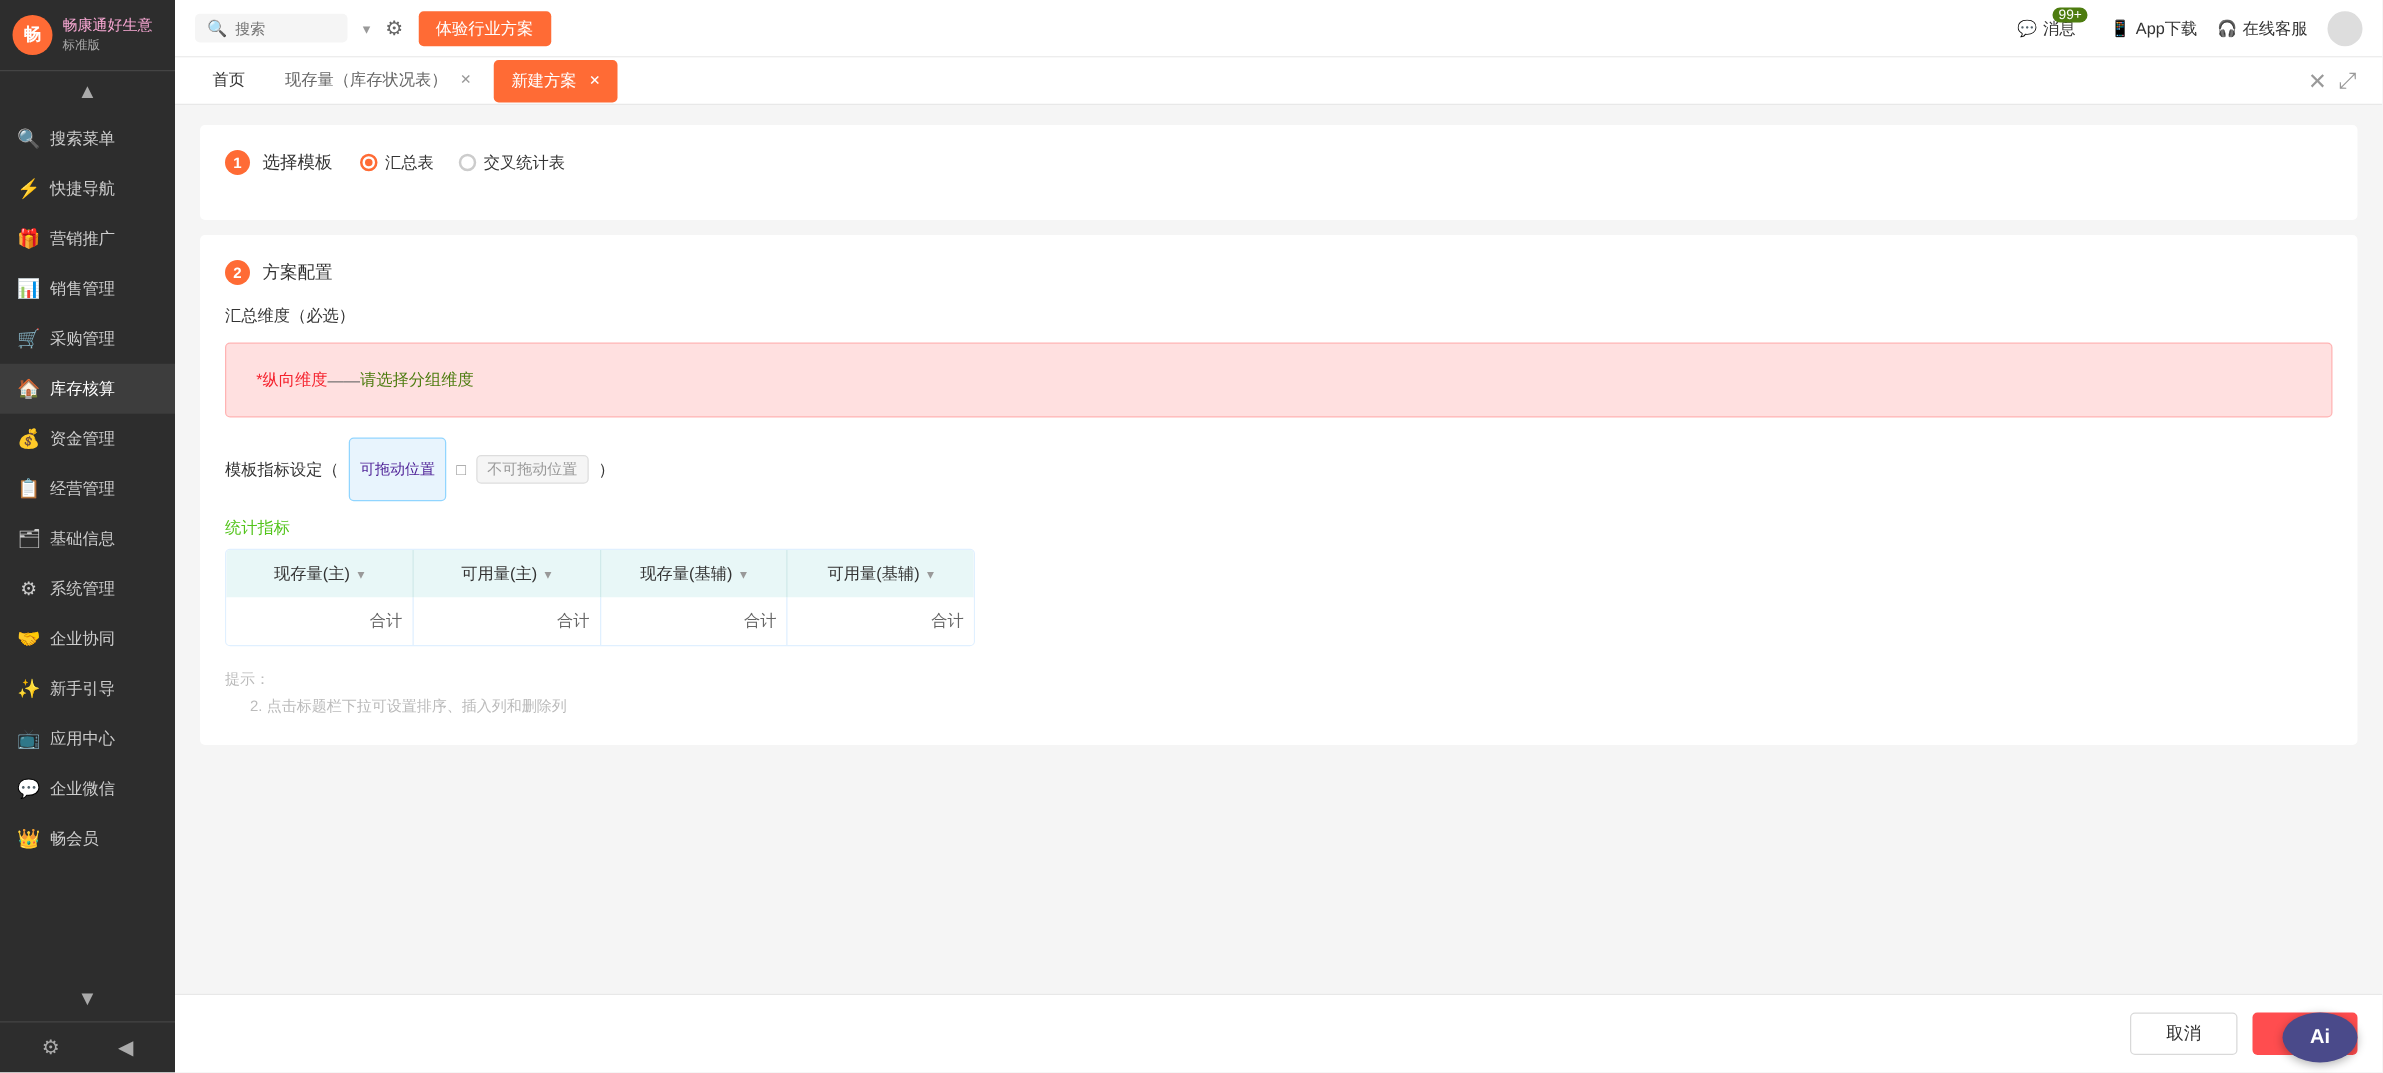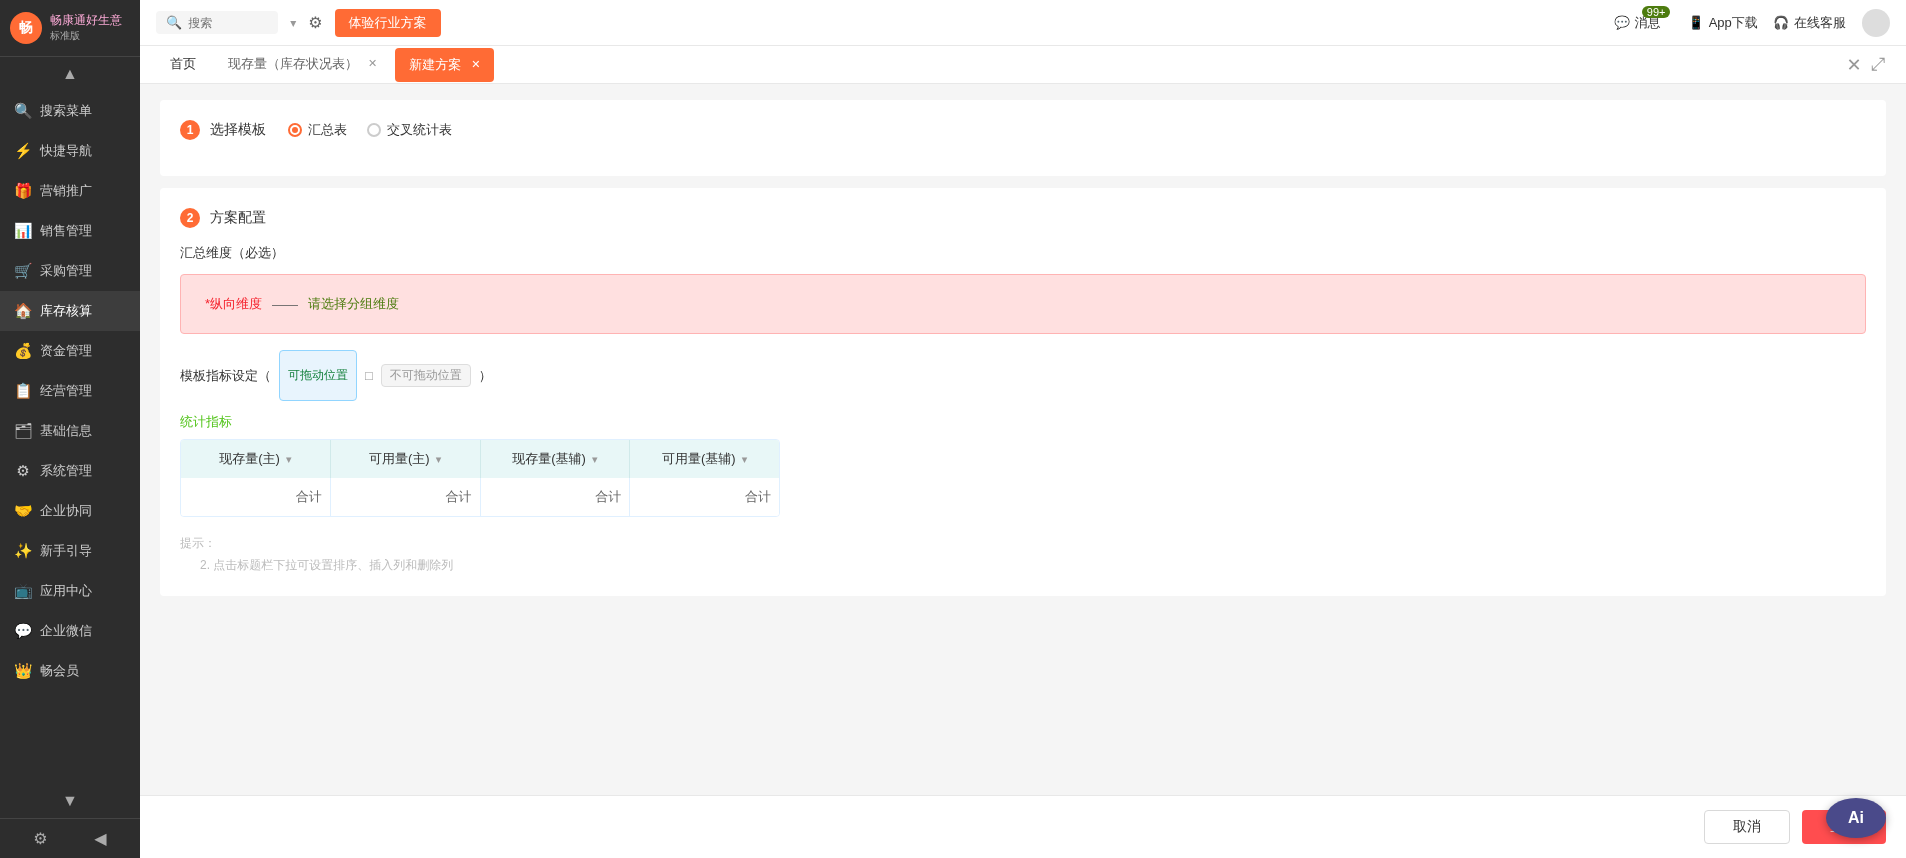--- a/index.html
+++ b/index.html
@@ -150,30 +150,30 @@
     .plan-section {
       background: #fff; border-radius: 4px; padding: 20px;
     }
     .subsection-label { font-size: 13px; color: #333; margin-bottom: 12px; }
 
     
     .dimension-area {
       background: #ffe0e0; border: 1px solid #ffb3b3; border-radius: 4px;
       padding: 20px 24px; margin-bottom: 16px;
     }
-    .dimension-row { display: flex; align-items: center; gap: 10px; }
+    .dimension-row { display: flex; align-items: center; }
     .dimension-label { color: #f5222d; font-size: 13px; }
     .dimension-dash { color: #666; }
     .dimension-placeholder { color: #4d7c0f; font-size: 13px; }
 
     
     .indicator-settings { margin-bottom: 12px; }
     .indicator-label { font-size: 13px; color: #333; margin-bottom: 8px; display: flex; align-items: center; gap: 8px; }
     .draggable-tag {
-      background: #e8f4fd; border: 1px solid #91d5ff; color: #15803d;
+      background: #e8f4fd; border: 1px solid #91d5ff; color: #4c1d95;
       border-radius: 4px; padding: 16px 8px; font-size: 12px;
     }
     .non-draggable-tag {
       background: #f5f5f5; border: 1px solid #ddd; color: #999;
       border-radius: 4px; padding: 2px 8px; font-size: 12px;
     }
 
     
     .stats-section-label { color: #52c41a; font-size: 13px; margin-bottom: 8px; font-weight: 500; }
     .stats-table { border: 1px solid #e0f0ff; border-radius: 4px; overflow: hidden; width: 600px; }
@@ -449,15 +449,15 @@
 
     </div>
   </div>
 
   <div class="footer">
     <button class="btn-cancel">取消</button>
     <button class="btn-query">查询</button>
   </div>
 </div>
 
-<div style="position:fixed; bottom:20px; right:20px; background:#4a4a8a; color:white; border-radius:50%; width:60px; height:40px; display:flex; align-items:center; justify-content:center; font-size:16px; font-weight:bold; cursor:pointer; box-shadow:0 2px 8px rgba(0,0,0,0.3);">
+<div style="position:fixed; bottom:8px; right:20px; background:#4a4a8a; color:white; border-radius:50%; width:60px; height:40px; display:flex; align-items:center; justify-content:center; font-size:16px; font-weight:bold; cursor:pointer; box-shadow:0 2px 8px rgba(0,0,0,0.3);">
   <span>Ai</span>
 </div>
 
 </body></html>

